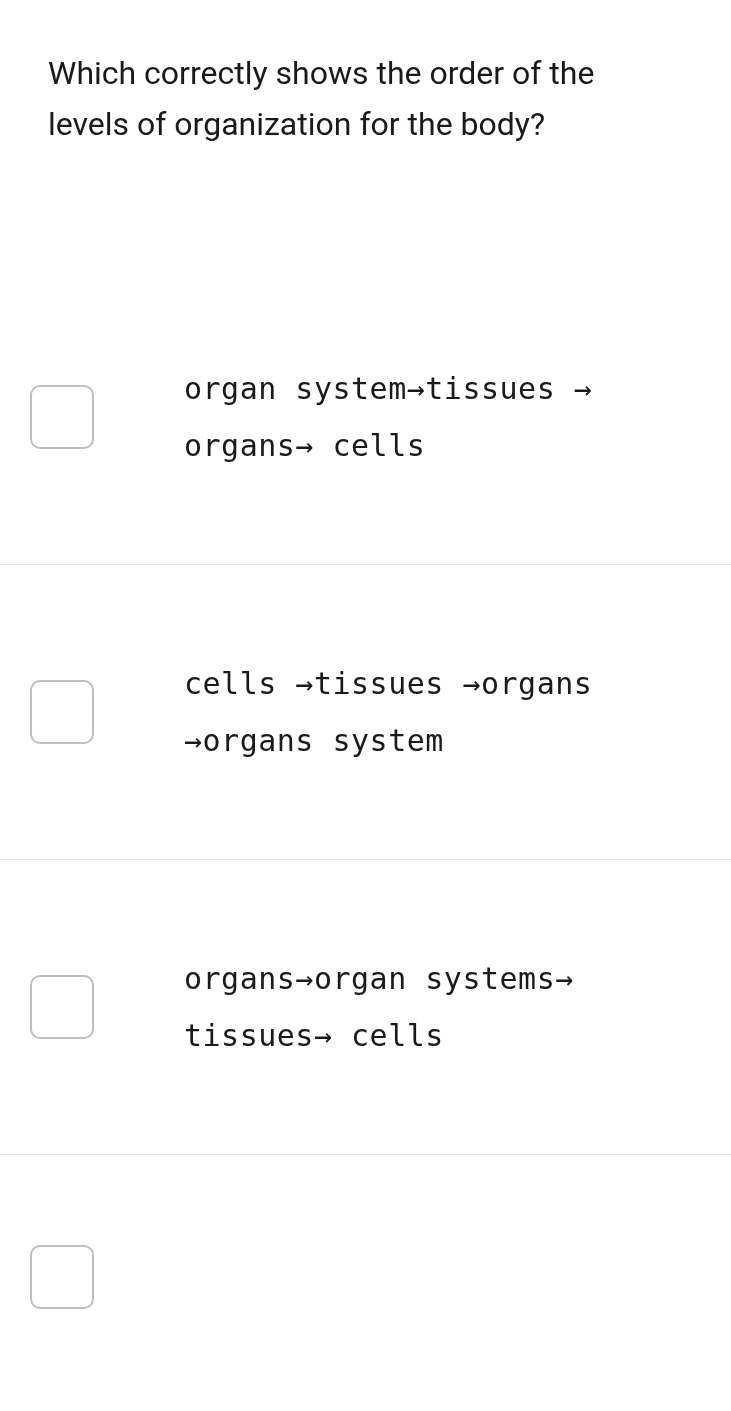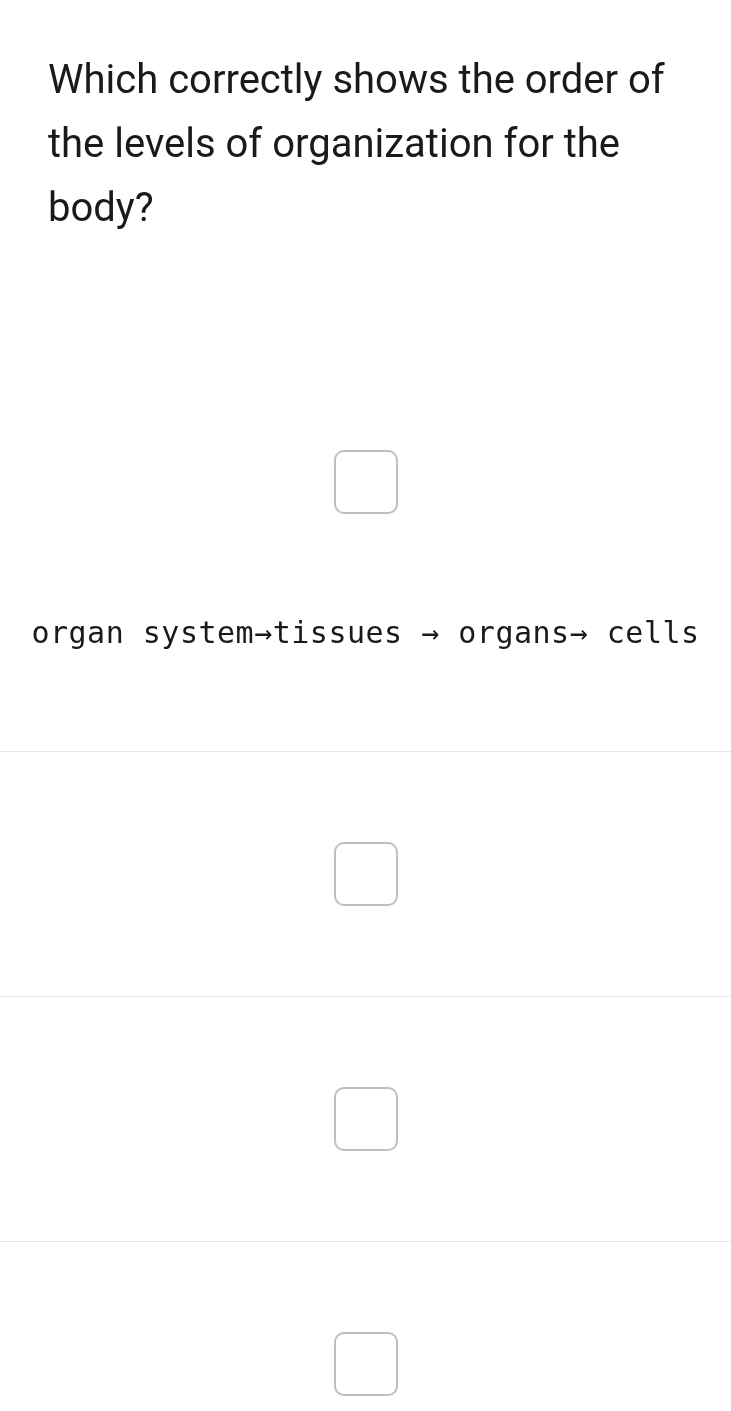--- a/index.html
+++ b/index.html
@@ -10,36 +10,35 @@
     body {
       font-family: -apple-system, BlinkMacSystemFont, 'Segoe UI', Roboto, Helvetica, Arial, sans-serif;
       background: #ffffff;
       width: 731px;
       color: #1a1a1a;
     }
     .question-container {
       padding: 48px 0 0 0;
     }
     .question-text {
-      font-size: 40px;
+      font-size: 32px;
       line-height: 1.6;
       color: #1a1a1a;
       padding: 0 48px;
       font-weight: 400;
     }
     .options-container {
       margin-top: 120px;
     }
     .option-item {
       display: flex;
       align-items: center;
       padding: 90px 30px 90px 30px;
       border-bottom: 1px solid #e5e5e5;
       gap: 90px;
-      flex-direction: column;
     }
     .option-item:last-child {
       border-bottom: none;
     }
     .checkbox {
       width: 64px;
       height: 64px;
       border: 2px solid #bfbfbf;
       border-radius: 10px;
       background: #ffffff;
@@ -62,23 +61,25 @@
   <div class="question-text">Which correctly shows the order of the levels of organization for the body?</div>
 
   <div class="options-container">
     <div class="option-item">
       <div class="checkbox"></div>
       <div class="option-text">organ system→tissues → organs→ cells</div>
     </div>
 
     <div class="option-item">
       <div class="checkbox"></div>
+      <div class="option-text">cells →tissues →organs →organs system</div>
     </div>
 
     <div class="option-item">
       <div class="checkbox"></div>
+      <div class="option-text">organs→organ systems→ tissues→ cells</div>
     </div>
 
     <div class="option-item">
       <div class="checkbox"></div>
     </div>
   </div>
 </div>
 
 </body></html>

